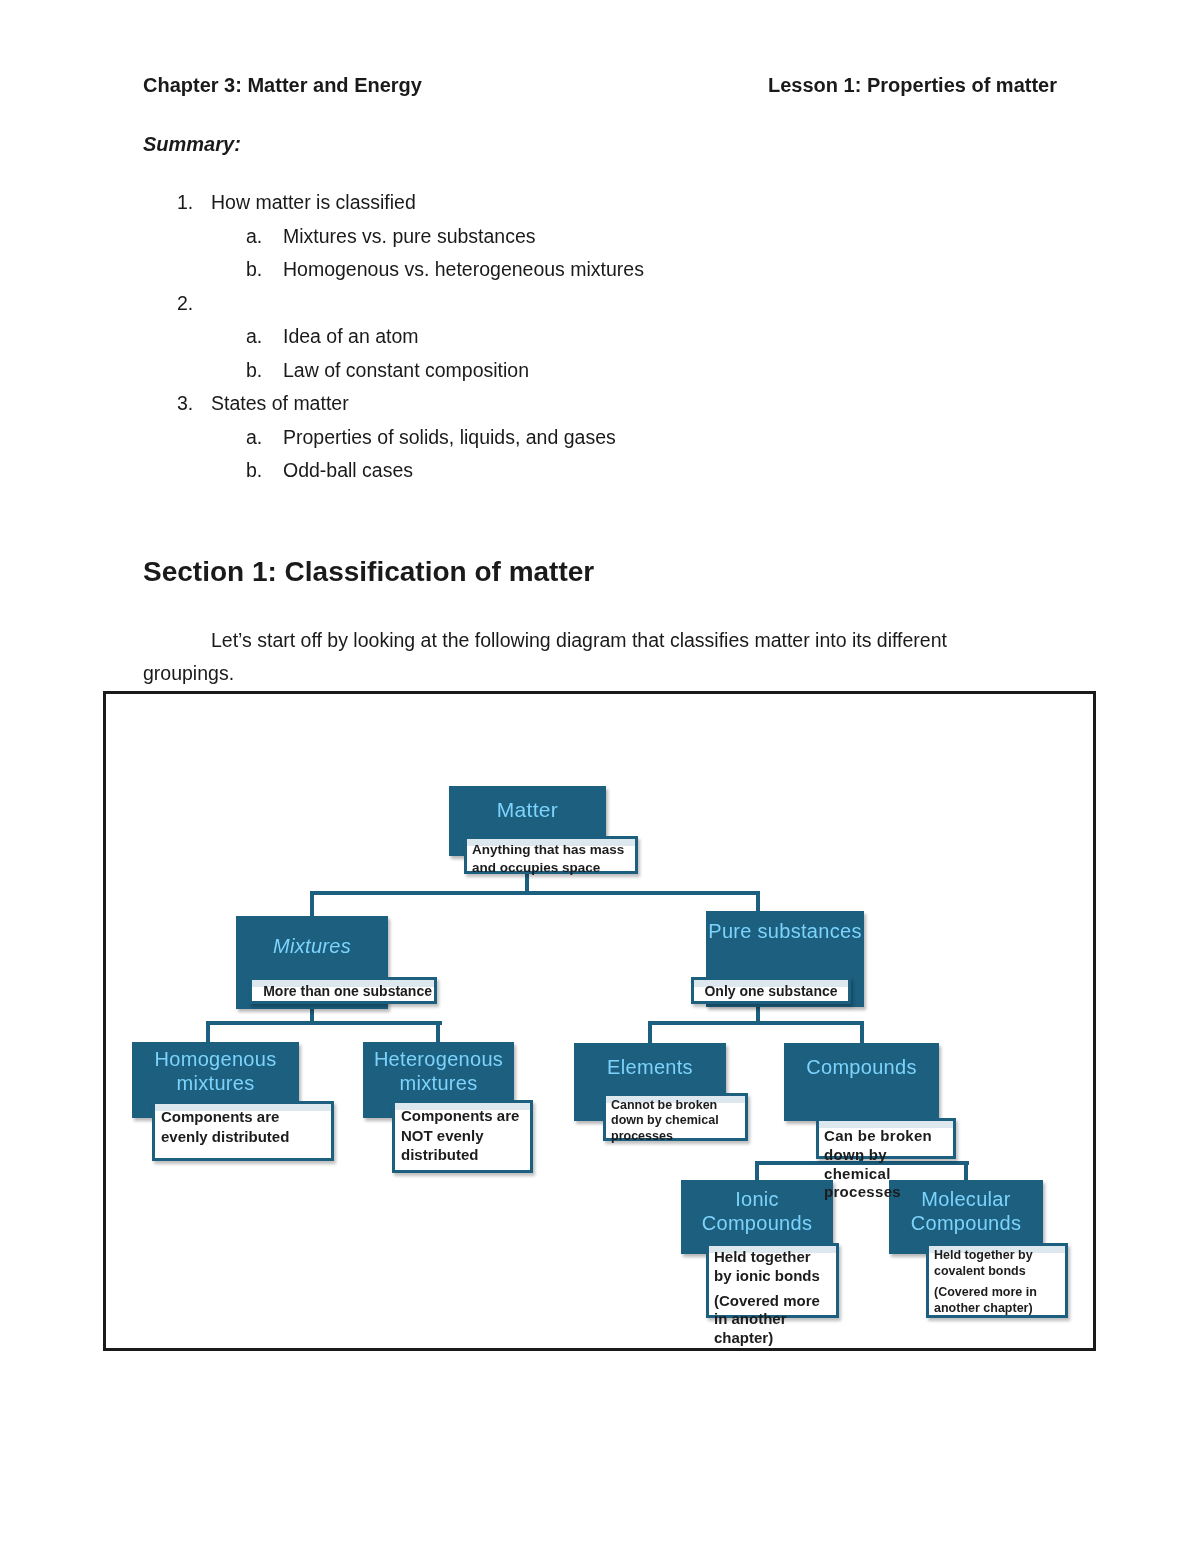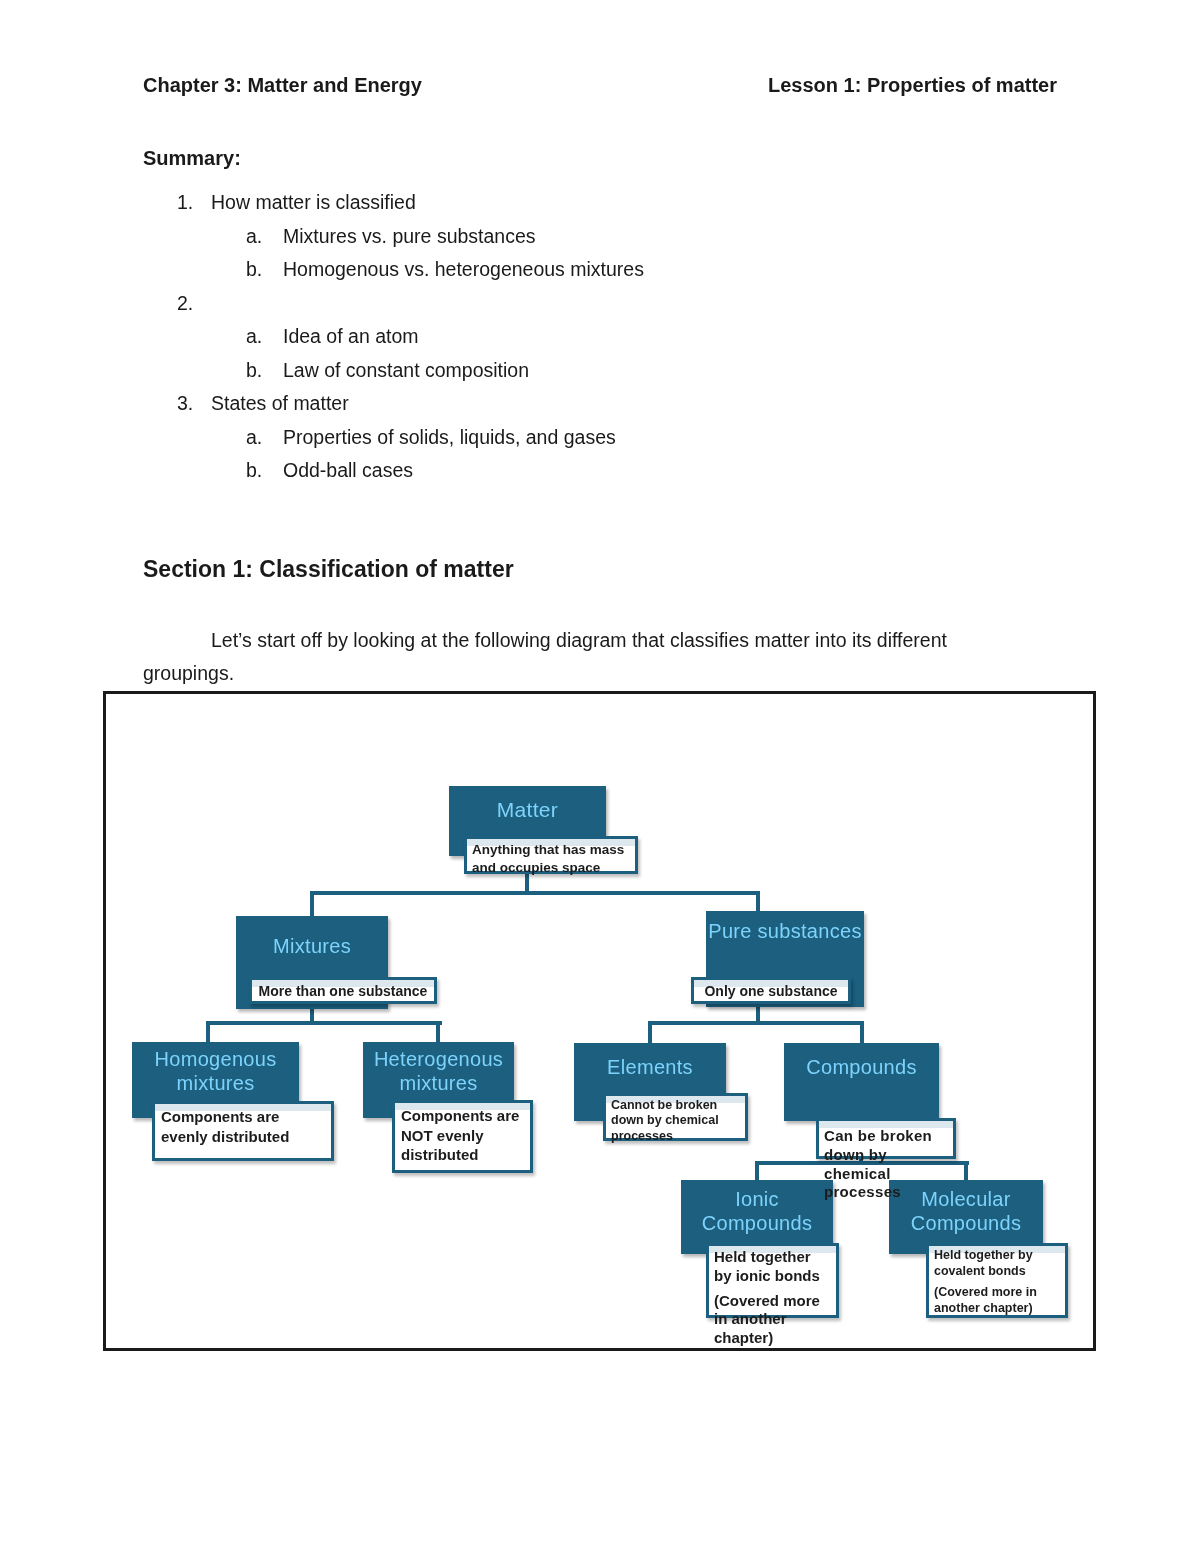--- a/index.html
+++ b/index.html
@@ -4,46 +4,46 @@
 <style>
   html,body { margin:0; padding:0; background:#e8e8e8; }
   .page {
     position:relative; width:1200px; height:1553px; margin:0 auto;
     background:#ffffff; font-family:"Liberation Sans", sans-serif; color:#1a1a1a;
     overflow:hidden;
   }
   
   .hdr { position:absolute; top:74px; left:143px; right:143px; display:flex; justify-content:space-between; }
   .hdr span { font-size:20px; font-weight:700; }
-  .h-summary { position:absolute; top:147px; left:143px; font-size:20px; font-weight:700; }
+  .h-summary { position:absolute; top:133px; left:143px; font-size:20px; font-weight:700;font-style:italic; }
   .list { position:absolute; top:186px; left:143px; width:900px; }
   .li { position:relative; height:33.5px; font-size:19.5px; line-height:33.5px; }
   .li .marker { position:absolute; left:34px; }
   .li .text   { position:absolute; left:68px; }
   .li.lvl2 .marker { left:103px; }
   .li.lvl2 .text   { left:140px; }
-  .h-section { position:absolute; top:556px; left:143px; font-size:23px; font-weight:700; }
+  .h-section { position:absolute; top:556px; left:143px; font-size:28px; font-weight:700; }
   .para { position:absolute; top:604px; left:143px; width:860px;
           font-size:19.5px; line-height:33px; text-indent:68px; }
   
   .frame { position:absolute; left:103px; top:691px; width:987px; height:654px;
            border:3px solid #1a1a1a; background:#fff; }
   .tbox { position:absolute; background:#1c5f7f; color:#7dd3fc; text-align:center;
           font-size:20px; line-height:1.18; letter-spacing:.3px; z-index:1;
           box-shadow:2px 3px 3px rgba(0,0,0,.28); box-sizing:border-box; }
   .lbox { position:absolute; box-sizing:border-box; border:3px solid #1c5f7f;
           background:linear-gradient(180deg,#dde7ee 0px,#dde7ee 7px,#ffffff 7px);
           color:#1c1c1c; font-weight:600; text-align:left; z-index:2;
           box-shadow:2px 3px 3px rgba(0,0,0,.25); }
   .vline,.hline { position:absolute; background:#1c5f7f; z-index:0; }
   
   .t-matter    { left:343px; top:92px;  width:157px; height:70px; padding-top:12px; font-size:21px; }
   .l-matter    { left:358px; top:142px; width:174px; height:38px; font-size:13.5px; line-height:1.3; padding:2px 5px; }
-  .t-mixtures  { left:130px; top:222px; width:152px; height:93px; padding-top:19px; }
-  .l-mixtures  { left:143px; top:283px; width:188px; height:27px; font-size:14px; line-height:20px; text-align:center; padding:1px 2px; }
+  .t-mixtures  { left:130px; top:222px; width:152px; height:93px; padding-top:19px;font-style:italic; }
+  .l-mixtures  { left:143px; top:283px; width:188px; height:27px; font-size:14px; line-height:20px; text-align:right; padding:1px 2px; }
   .t-pure      { left:600px; top:217px; width:158px; height:96px; padding-top:9px; }
   .l-pure      { left:585px; top:283px; width:160px; height:27px; font-size:14px; line-height:20px; text-align:center; padding:1px 2px; }
   .t-homog     { left:26px;  top:348px; width:167px; height:76px; padding-top:6px; }
   .l-homog     { left:46px;  top:407px; width:182px; height:60px; font-size:15px; line-height:1.3; padding:3px 6px; }
   .t-heterog   { left:257px; top:348px; width:151px; height:76px; padding-top:6px; }
   .l-heterog   { left:286px; top:406px; width:141px; height:73px; font-size:15px; line-height:1.3; padding:3px 6px; }
   .t-elements  { left:468px; top:349px; width:152px; height:78px; padding-top:13px; }
   .l-elements  { left:497px; top:399px; width:145px; height:48px; font-size:12.5px; line-height:1.22; padding:2px 5px; }
   .t-compounds { left:678px; top:349px; width:155px; height:78px; padding-top:13px; }
   .l-compounds { left:710px; top:424px; width:140px; height:41px; font-size:15px; line-height:1.25; letter-spacing:.3px; padding:6px 5px 0; }

